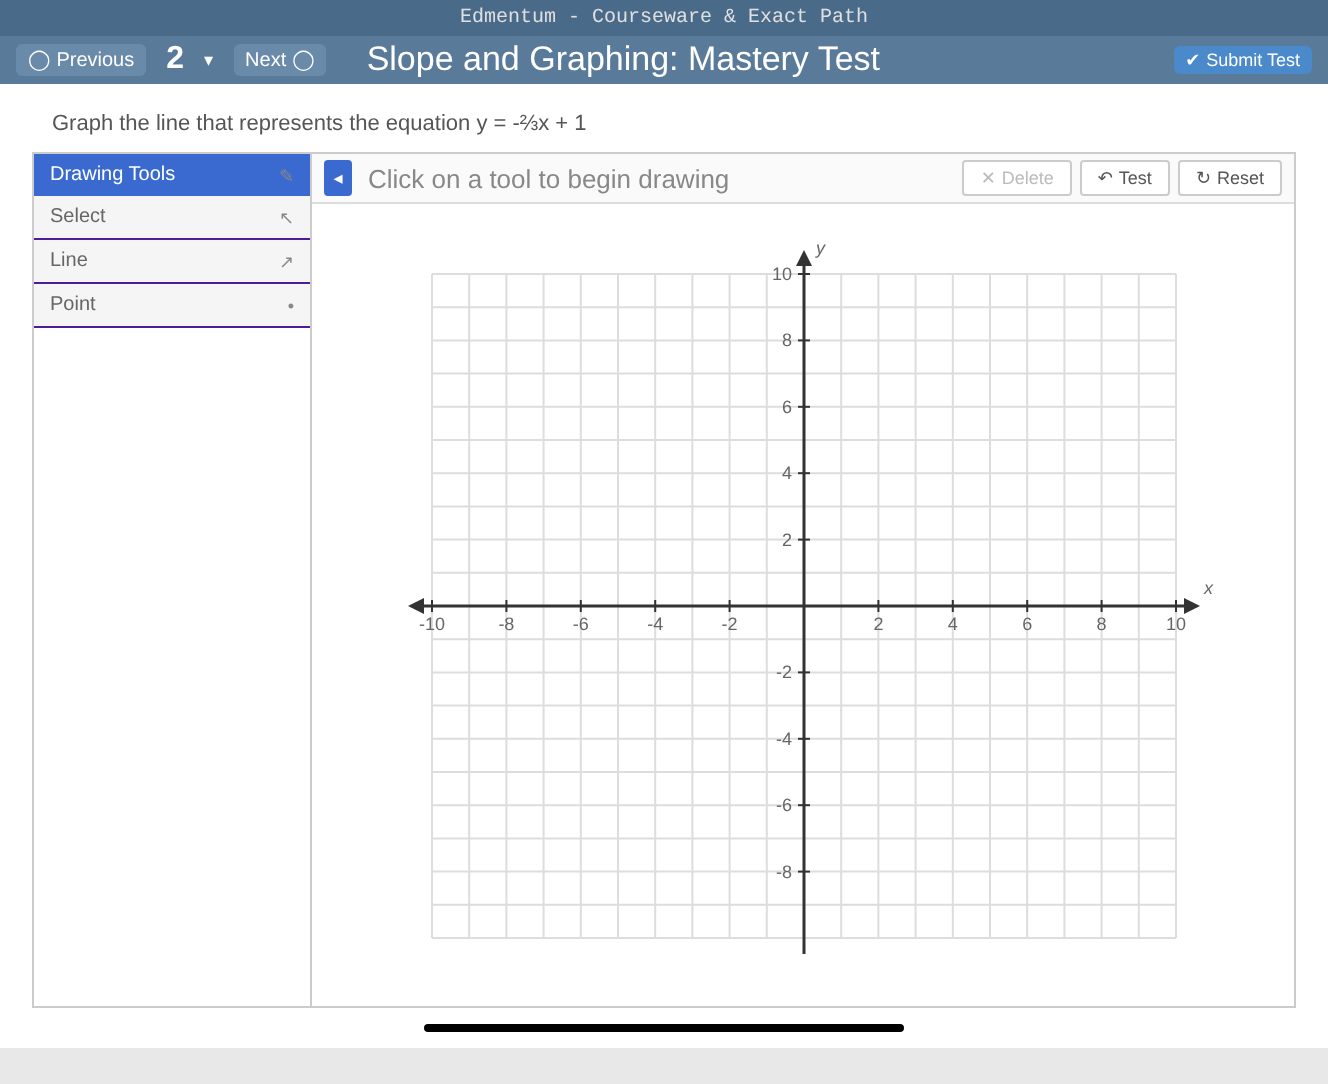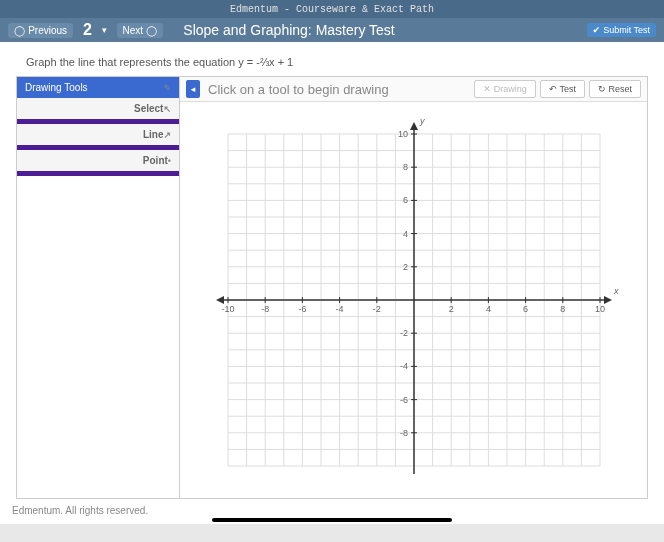--- a/index.html
+++ b/index.html
@@ -1,28 +1,28 @@
 <!DOCTYPE html>
 <html><head>
 <meta charset="utf-8">
 <style>
 * { margin: 0; padding: 0; box-sizing: border-box; }
 body { font-family: Arial, sans-serif; background: #e8e8e8; width: 664px; height: 542px; overflow: hidden; font-size: 11px; }
 .header1 { background: #4a6a8a; color: #e0e0e0; height: 18px; display: flex; align-items: center; justify-content: center; font-size: 10px; font-family: Liberation Mono, monospace; }
 .header2 { background: #5a7a9a; color: #fff; height: 24px; display: flex; align-items: center; padding: 0 8px; gap: 10px; }
 .header2 .nav-btn { background: #6a8aaa; color: #fff; border-radius: 3px; padding: 2px 6px; font-size: 10px; display: flex; align-items: center; gap: 3px; }
 .header2 .prev-num { color: #fff; font-size: 16px; font-weight: bold; }
-.header2 .title { flex: 1; margin-left: 10px; font-size: 14px; }
+.header2 .title { flex: 1; margin-left: 10px; font-size: 17px; }
 .header2 .submit { background: #4a8aca; padding: 2px 6px; border-radius: 3px; font-size: 9px; display: flex; align-items: center; gap: 3px; }
 .content { background: #ffffff; margin: 0; padding: 10px 8px 4px 8px; height: calc(100% - 60px); display: flex; flex-direction: column; }
 .instruction { color: #555; font-size: 11px; padding: 4px 8px 8px 18px; }
 .work-area { flex: 1; display: flex; gap: 0; padding: 0 8px; }
-.tools-panel { width: 164px; border: 1px solid #ccc; }
+.tools-panel { width: 140px; border: 1px solid #ccc; }
 .tools-header { background: #3a6ad0; color: #fff; padding: 5px 8px; font-size: 10px; display: flex; justify-content: space-between; align-items: center; }
-.tool-row { border-bottom: 5px solid #4c1d95; padding: 5px 8px; color: #666; font-size: 10px; display: flex; justify-content: flex-end; align-items: center; background: #f5f5f5; font-weight: bold; }
+.tool-row { border-bottom: 1px solid #4c1d95; padding: 5px 8px; color: #666; font-size: 10px; display: flex; justify-content: space-between; align-items: center; background: #f5f5f5; }
 .tool-icon { font-size: 9px; color: #888; }
 .graph-panel { flex: 1; border: 1px solid #ccc; border-left: none; display: flex; flex-direction: column; }
 .graph-toolbar { display: flex; align-items: center; padding: 3px 6px; border-bottom: 1px solid #ddd; gap: 4px; background: #fafafa; }
 .collapse-btn { background: #3a6ad0; color: #fff; width: 14px; height: 18px; display: flex; align-items: center; justify-content: center; font-size: 9px; border-radius: 2px; }
 .hint-text { flex: 1; color: #888; font-size: 13px; padding-left: 4px; }
 .tb-btn { border: 1px solid #ccc; background: #fff; padding: 3px 8px; font-size: 9px; color: #555; border-radius: 2px; display: flex; align-items: center; gap: 3px; }
 .tb-btn.disabled { color: #bbb; }
 .graph-area { flex: 1; display: flex; align-items: center; justify-content: center; padding: 8px; overflow: hidden; }
 .footer { color: #888; font-size: 10px; padding: 6px 4px 4px 4px; }
 .footer-bar { height: 4px; background: #000; width: 240px; margin: 2px auto 0 auto; border-radius: 2px; }
@@ -80,21 +80,21 @@
     </div>
 
     <div class="graph-panel">
       <div class="graph-toolbar">
         <div class="collapse-btn">
           <span>◂</span>
         </div>
         <div class="hint-text">Click on a tool to begin drawing</div>
         <div class="tb-btn disabled">
           <span>✕</span>
-          <span>Drawing</span>
+          <span>Delete</span>
         </div>
         <div class="tb-btn">
           <span>↶</span>
           <span>Test</span>
         </div>
         <div class="tb-btn">
           <span>↻</span>
           <span>Reset</span>
         </div>
       </div>
@@ -186,16 +186,15 @@
             <line class="tick" x1="207" y1="24" x2="213" y2="24"></line>
             <text x="204" y="27" text-anchor="end">10</text>
             <text x="410" y="184" font-style="italic">x</text>
             <text x="216" y="14" font-style="italic">y</text>
           </svg>
       </div>
     </div>
   </div>
 
   <div class="footer">
-    <span>Edmentum. All rights reserved.</span>
     <div class="footer-bar"></div>
   </div>
 </div>
 
 </body></html>

